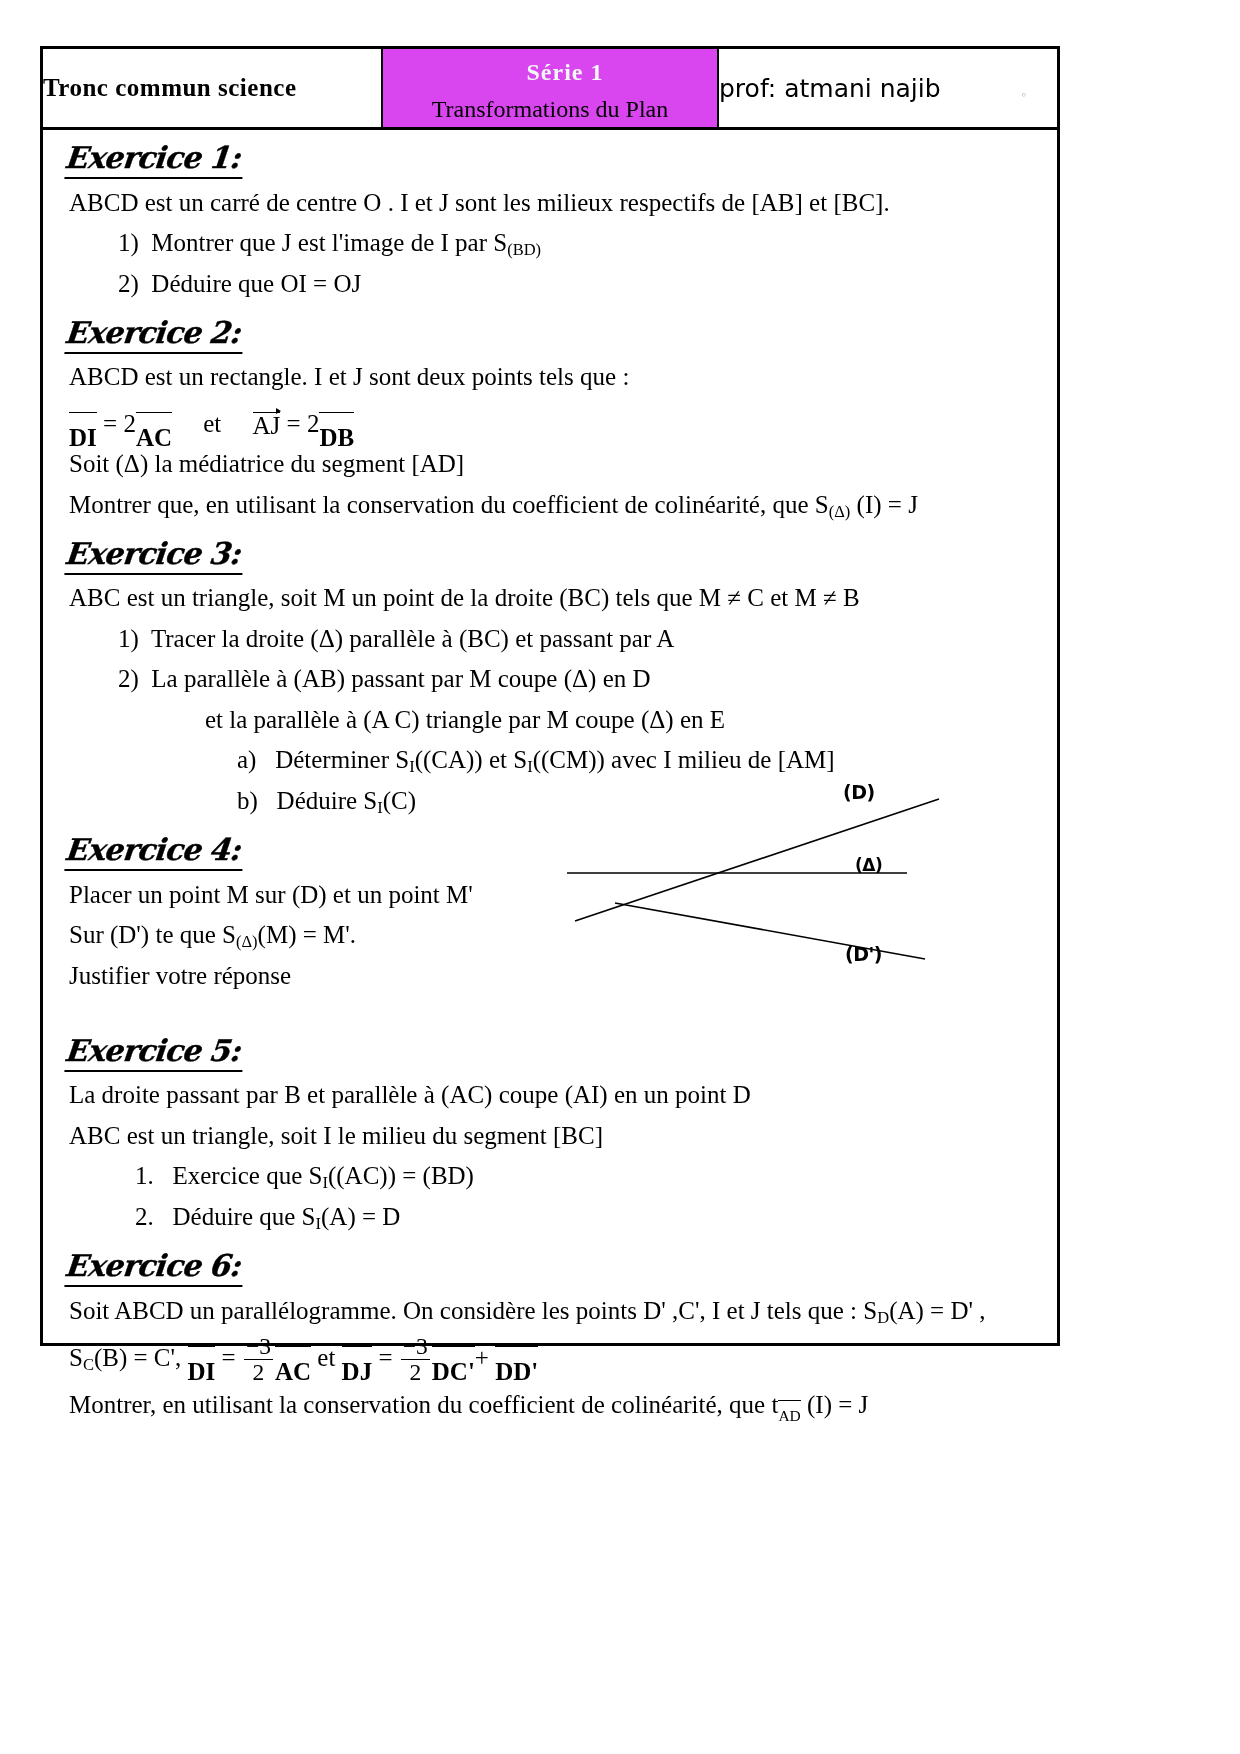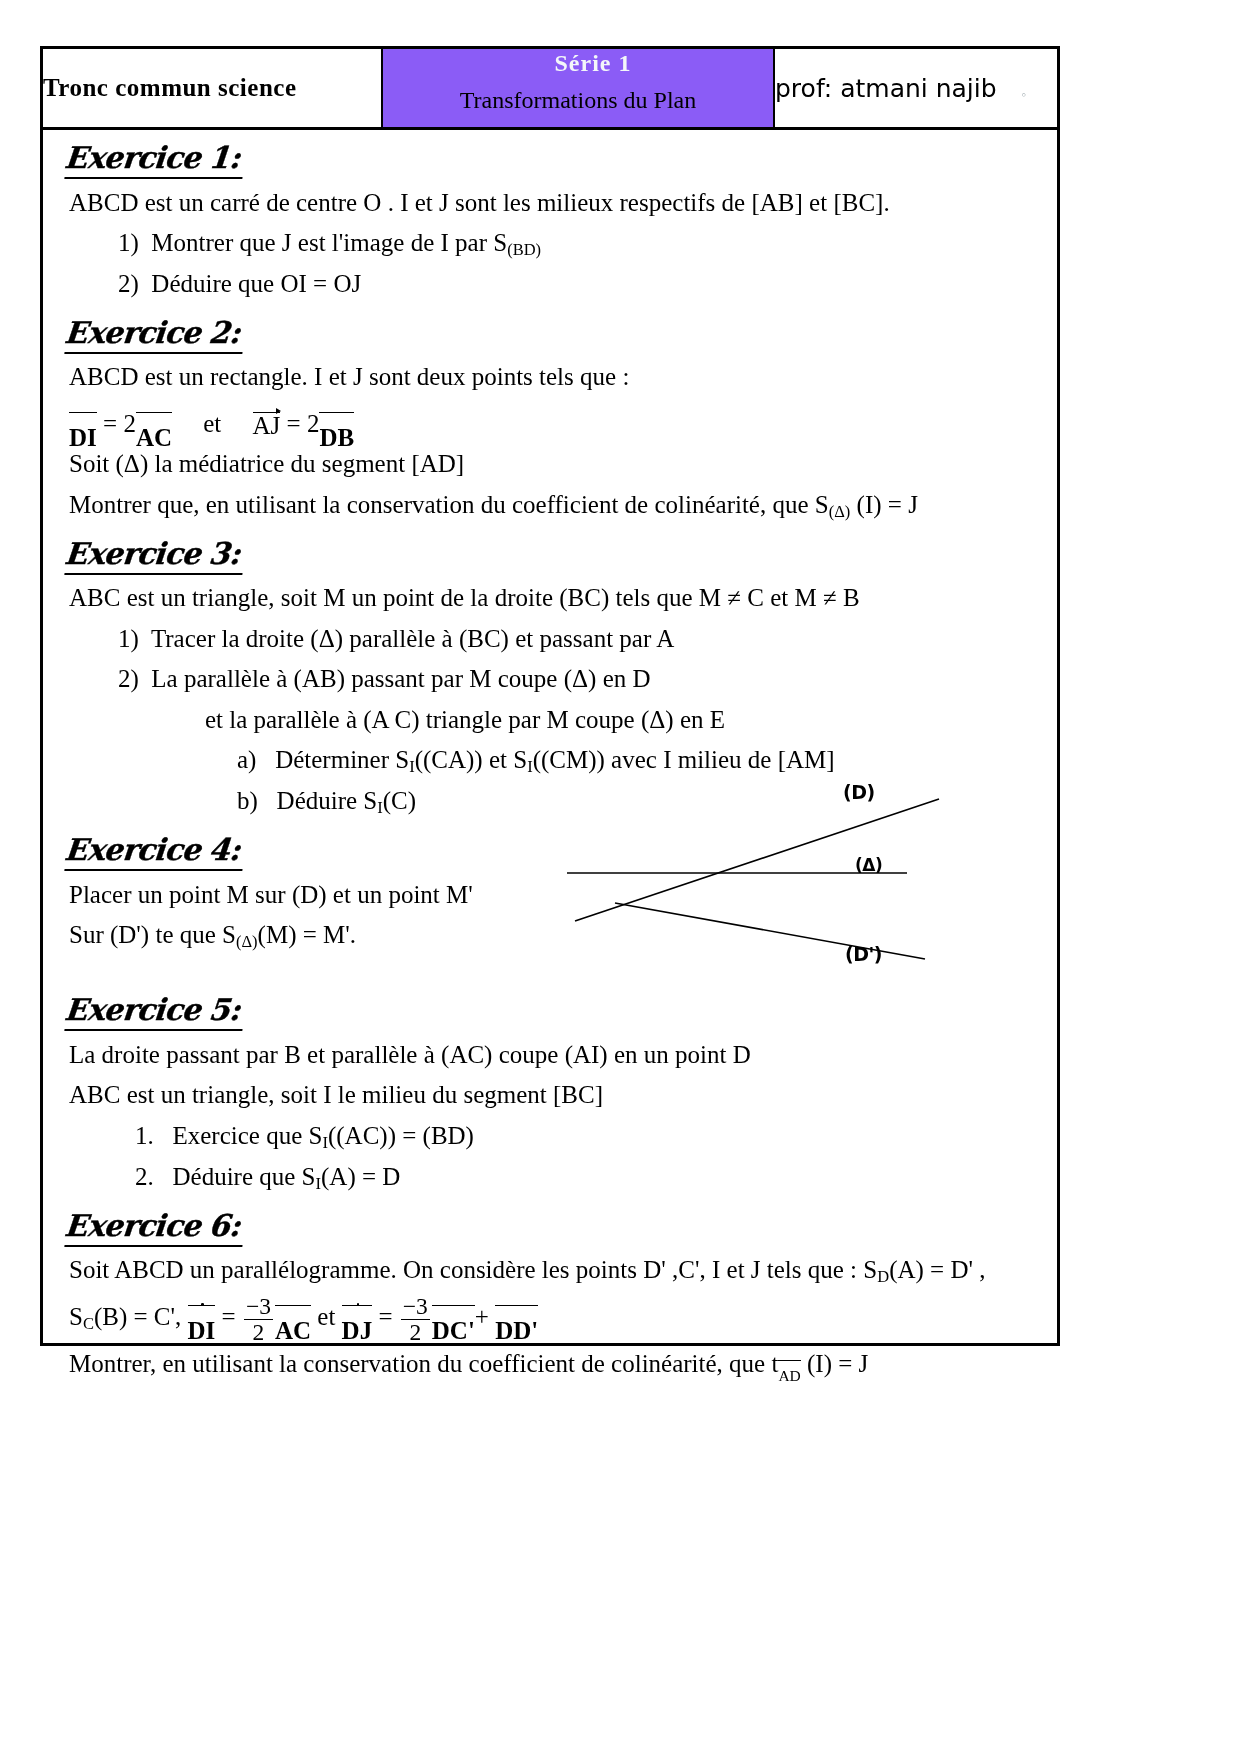--- a/index.html
+++ b/index.html
@@ -55,26 +55,26 @@
   }
   .hdr-left {
     width: 340px;
     border-right: 2px solid #000;
     font-family: "Liberation Serif", "DejaVu Serif", serif;
     font-weight: bold;
     font-size: 25px;
     letter-spacing: 0.5px;
   }
   .hdr-mid {
-    width: 392px;
+    width: 336px;
     border-right: 2px solid #000;
-    background: #8b5cf6;
+    background: #d946ef;
     flex-direction: column;
     justify-content: flex-start;
-    padding-top: 0;
+    padding-top: 9px;
   }
   .hdr-mid .serie {
     color: #f3f7f9;
     font-size: 24px;
     font-weight: bold;
     line-height: 1.2;
     letter-spacing: 1px;
     padding-left: 30px;
   }
   .hdr-mid .transf {
@@ -306,20 +306,21 @@
 
       
       <div class="ex-title">Exercice 4:</div>
 
       <div class="line">Placer un point M sur (D) et un point M'</div>
 
       <div class="line">
         <span>Sur (D') te que S</span><sub>(Δ)</sub><span>(M) = M'.</span>
       </div>
 
+      <div class="line">Justifier votre réponse</div>
 
       <div class="gap-lg"></div>
 
       
       <div class="ex-title">Exercice 5:</div>
 
       <div class="line">La droite passant par B  et parallèle à (AC) coupe (AI) en un point D</div>
 
       <div class="line">
         <span>ABC est un triangle, soit I le milieu du segment </span><span>[BC]</span>

